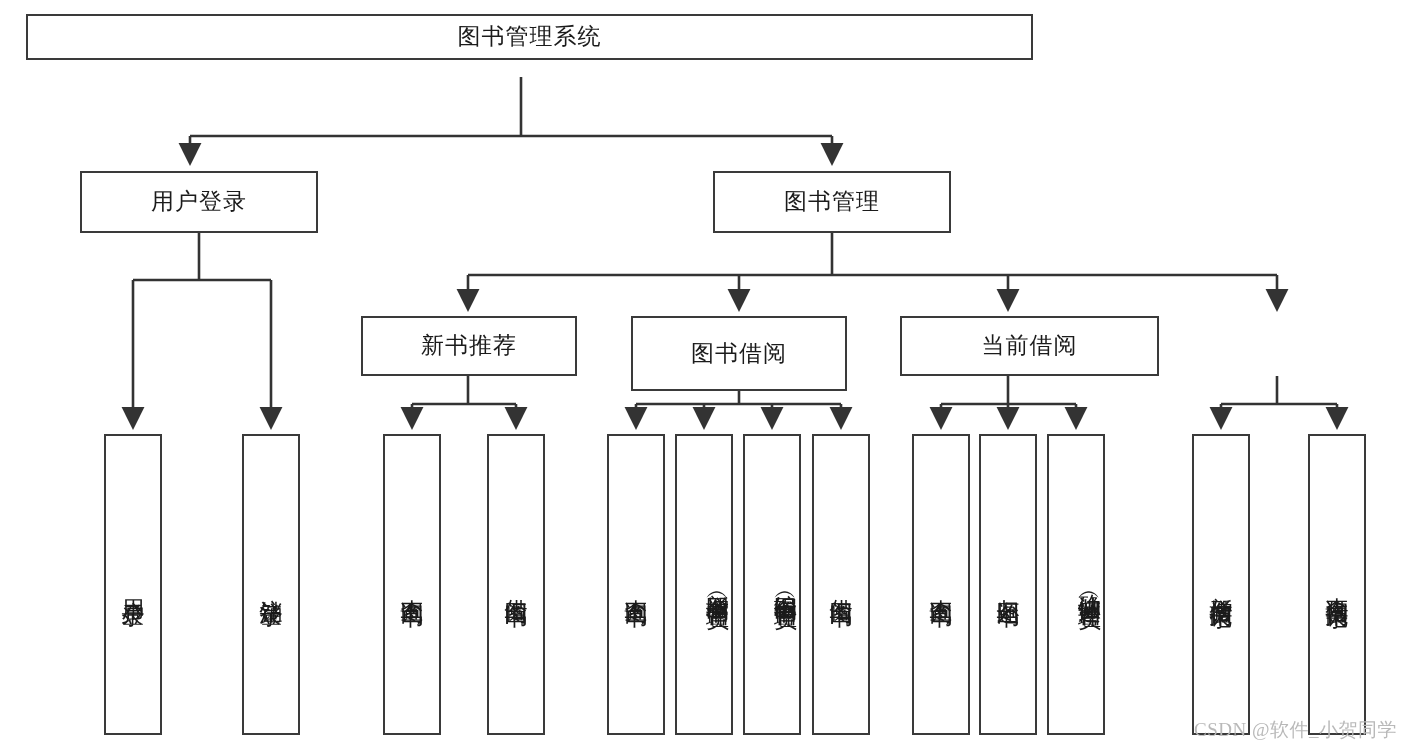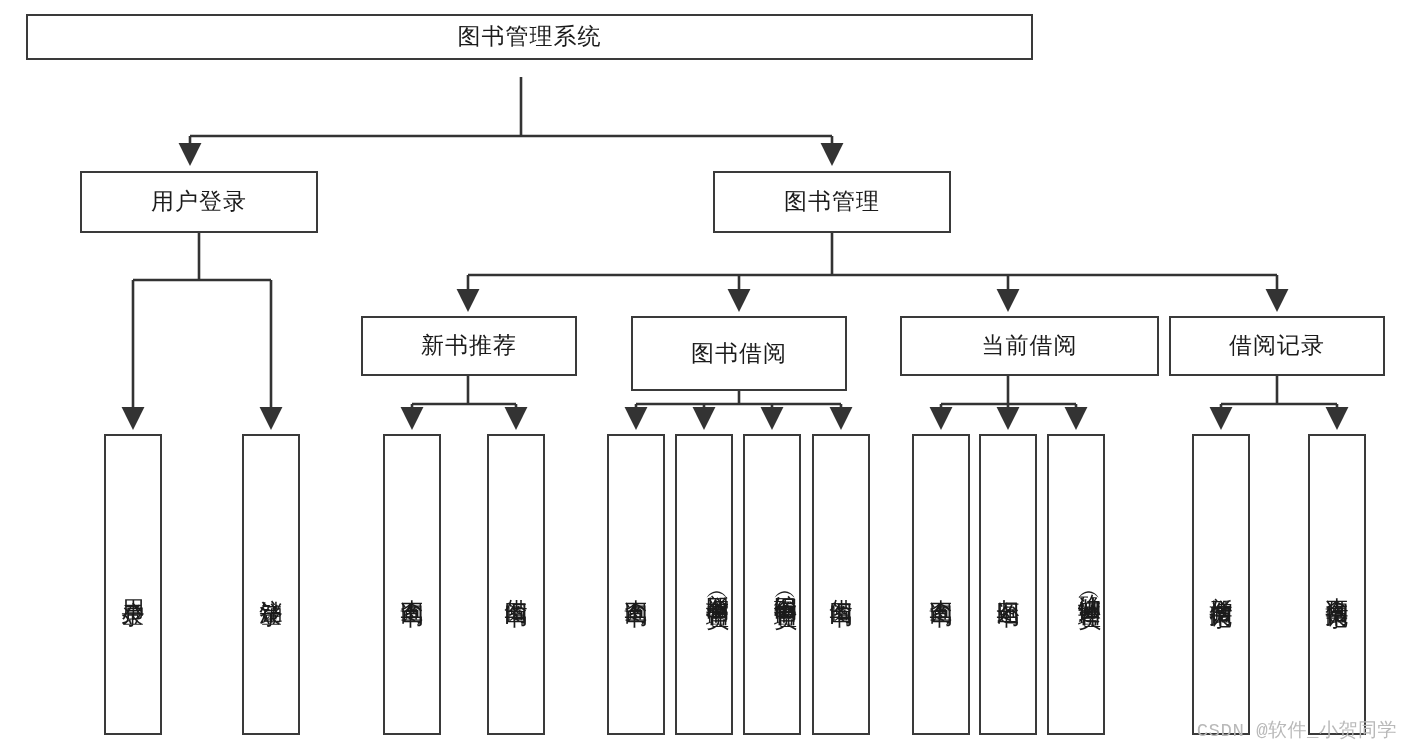--- a/index.html
+++ b/index.html
@@ -58,21 +58,21 @@
     display: block;
   }
   #watermark {
     position: absolute;
     right: 8px;
     bottom: 4px;
     font-size: 19px;
     color: #b9b9b9;
     letter-spacing: 0.5px;
     white-space: nowrap;
-    font-family: Liberation Mono, monospace;
+    font-family: Liberation Serif, serif;
   }
 </style>
 </head>
 <body>
 
 <div id="canvas">
 
   <svg id="wires" viewBox="0 0 1405 747">
     <defs>
       <marker id="arrow" viewBox="0 0 12 12" refX="10" refY="6" markerWidth="9" markerHeight="9" orient="auto-start-reverse">
@@ -136,23 +136,20 @@
 
   <div class="node h" style="left:713px; top:171px; width:238px; height:62px;">
     <span class="lbl">图书管理</span>
   </div>
   <div class="node h" style="left:631px; top:316px; width:216px; height:75px;">
     <span class="lbl">图书借阅</span>
   </div>
   <div class="node h" style="left:900px; top:316px; width:259px; height:60px;">
     <span class="lbl">当前借阅</span>
   </div>
-  <div class="node h" style="left:1169px; top:316px; width:216px; height:60px;">
-    <span class="lbl">借阅记录</span>
-  </div>
 
   <div class="node v center" style="left:104px; top:434px; width:58px; height:301px;">
     <span class="lbl">用户登录</span>
   </div>
   <div class="node v center" style="left:242px; top:434px; width:58px; height:301px;">
     <span class="lbl">注销登录</span>
   </div>
 
   <div class="node v center" style="left:383px; top:434px; width:58px; height:301px;">
     <span class="lbl">查询图书</span>

